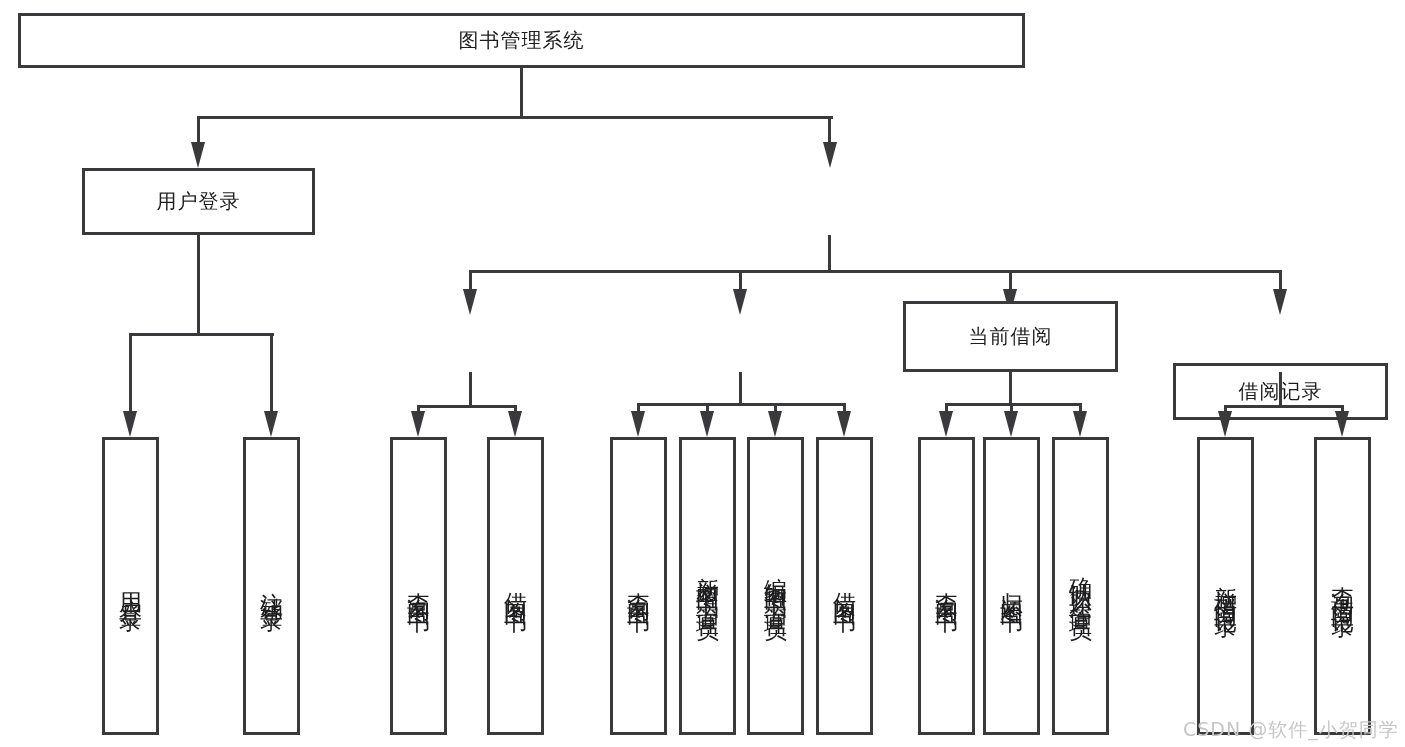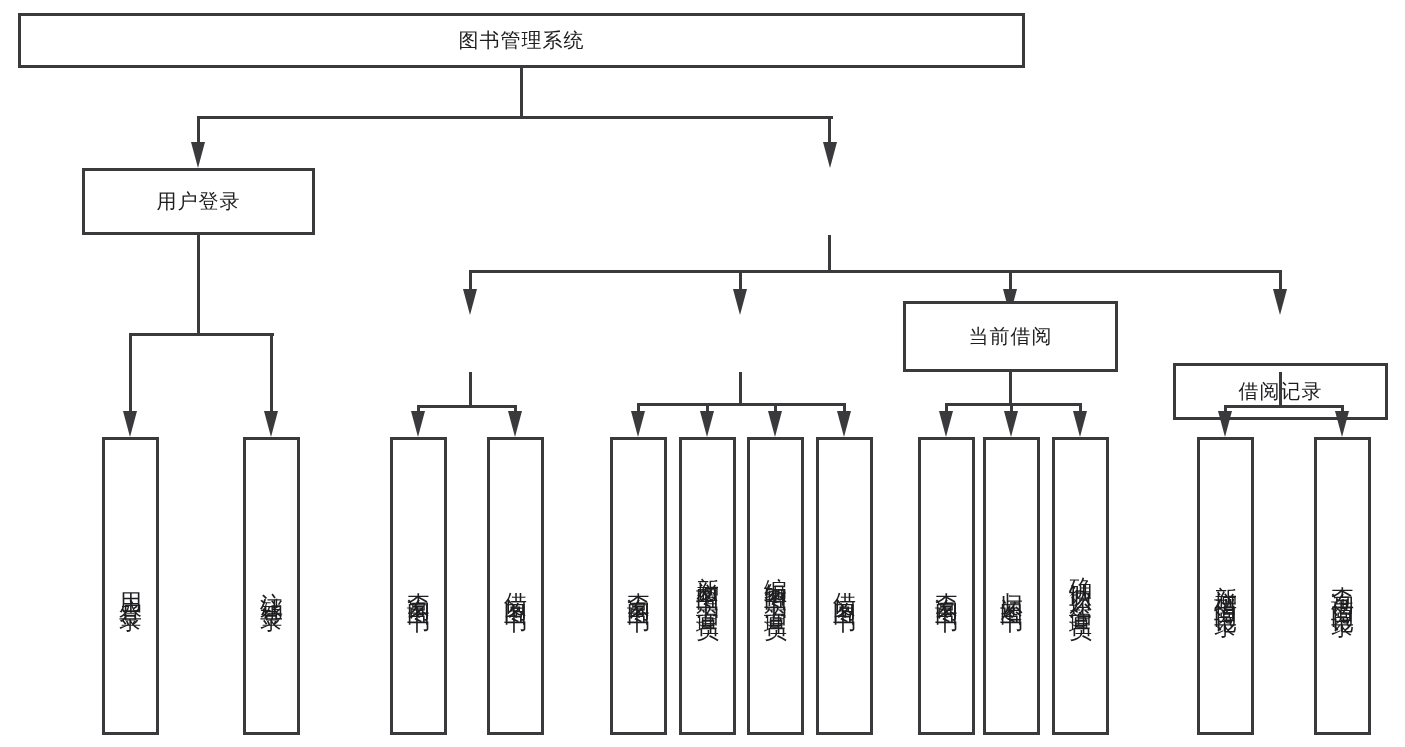--- a/index.html
+++ b/index.html
@@ -170,14 +170,15 @@
     <span>确认归还（管理员）</span>
   </div>
 
   <div class="node v" style="left:1197px;">
     <span>新增借阅记录</span>
   </div>
   <div class="node v" style="left:1314px;">
     <span>查询借阅记录</span>
   </div>
 
+  <div class="watermark">CSDN @软件_小贺同学</div>
 
 </div>
 
 </body></html>

